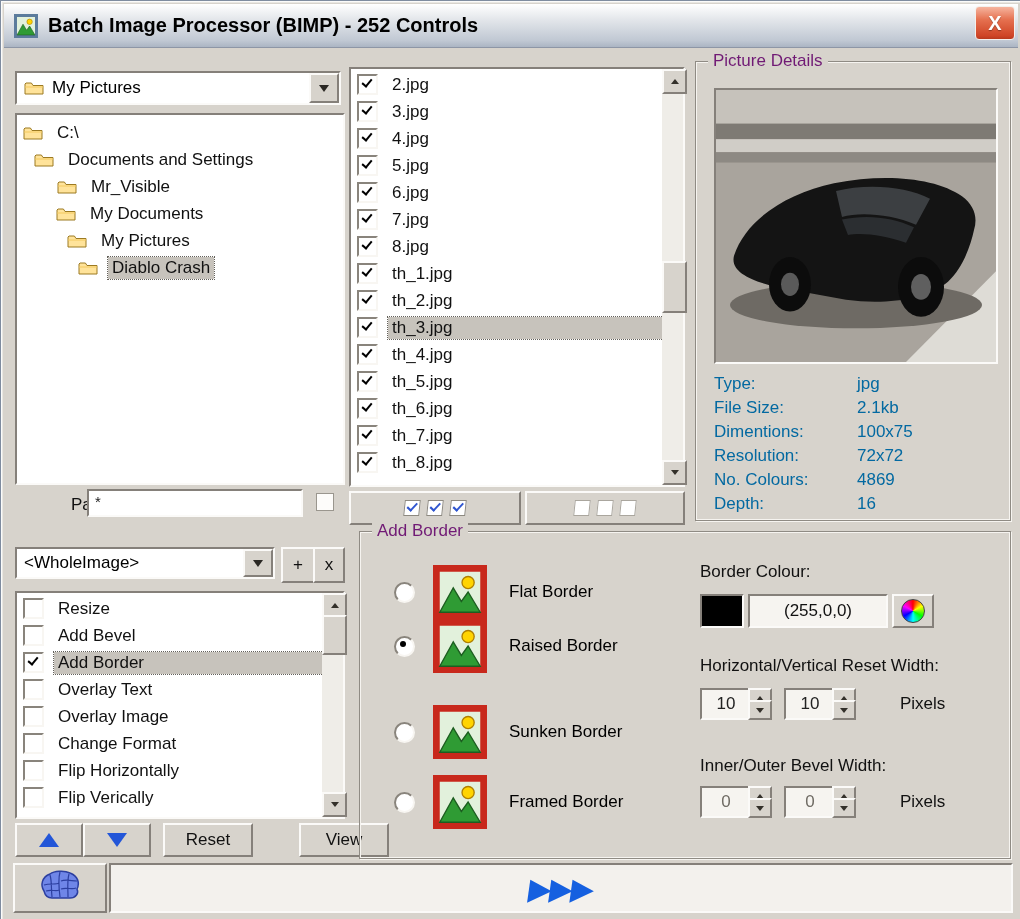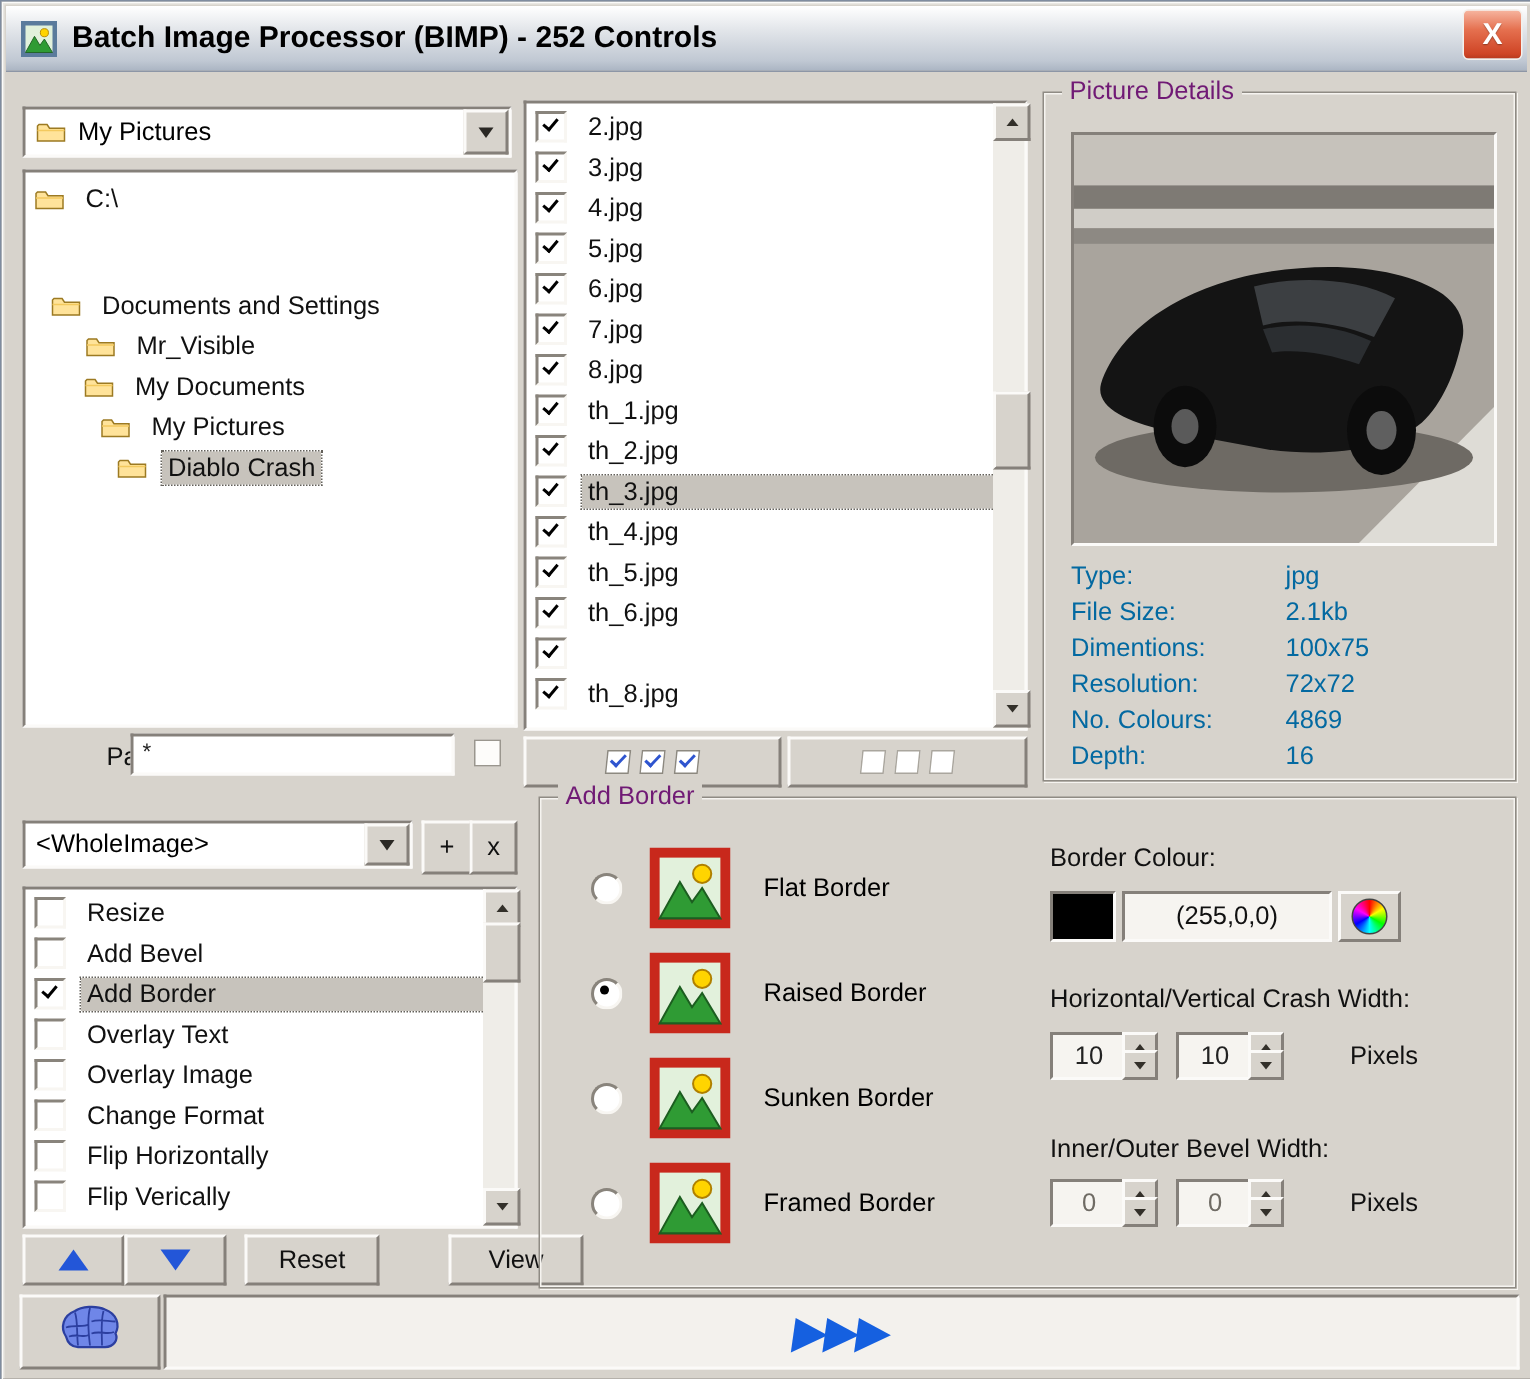--- a/index.html
+++ b/index.html
@@ -126,21 +126,21 @@
     <div id="treeRows" class="rows" style="top:4px;">
         <div class="row" style="padding-left: 6px;">
           <span class="ficon">
             <svg width="20" height="16" viewBox="0 0 20 16">
               <path d="M1 4 L1 14 L19 14 L19 5.5 L9 5.5 L7.4 3 L2 3 Z" fill="#ffe39a" stroke="#9c7a22" stroke-width="1"></path>
               <path d="M1 7 L19 7" stroke="#f3c95e" stroke-width="1"></path>
             </svg>
           </span>
           <span class="rlabel">C:\</span>
         </div>
-        <div class="row" style="padding-left: 17px; margin-top: 44px;">
+        <div class="row" style="padding-left: 17px;">
           <span class="ficon">
             <svg width="20" height="16" viewBox="0 0 20 16">
               <path d="M1 4 L1 14 L19 14 L19 5.5 L9 5.5 L7.4 3 L2 3 Z" fill="#ffe39a" stroke="#9c7a22" stroke-width="1"></path>
               <path d="M1 7 L19 7" stroke="#f3c95e" stroke-width="1"></path>
             </svg>
           </span>
           <span class="rlabel">Documents and Settings</span>
         </div>
         <div class="row" style="padding-left: 40px;">
           <span class="ficon">
@@ -310,20 +310,21 @@
         <div class="row">
           <span class="cb checked"></span>
           <span class="rlabel flex1">th_5.jpg</span>
         </div>
         <div class="row">
           <span class="cb checked"></span>
           <span class="rlabel flex1">th_6.jpg</span>
         </div>
         <div class="row">
           <span class="cb checked"></span>
+          <span class="rlabel flex1">th_7.jpg</span>
         </div>
         <div class="row">
           <span class="cb checked"></span>
           <span class="rlabel flex1">th_8.jpg</span>
         </div>
       </div>
     <div class="sb">
       <div class="sb-btn raised" style="top:0;">
           <span class="tri-up-xs"></span>
         </div>
@@ -405,21 +406,21 @@
           <span class="bthumb">
             <svg width="54" height="54" viewBox="0 0 40 40">
               <rect x="0" y="0" width="40" height="40" fill="#c8281c"></rect>
               <rect x="5" y="5" width="30" height="30" fill="#e2f1dc"></rect>
               <circle cx="26" cy="13" r="4.5" fill="#ffd400" stroke="#b08000"></circle>
               <polygon points="5,35 15,17 21,27 26,20 35,35" fill="#2f9b34" stroke="#1c5e20"></polygon>
             </svg>
           </span>
           <span class="blabel">Flat Border</span>
         </div>
-        <div class="bopt" style="top: 100px;">
+        <div class="bopt" style="top: 84px;">
           <span class="radio selected"></span>
           <span class="bthumb">
             <svg width="54" height="54" viewBox="0 0 40 40">
               <rect x="0" y="0" width="40" height="40" fill="#c8281c"></rect>
               <rect x="5" y="5" width="30" height="30" fill="#e2f1dc"></rect>
               <circle cx="26" cy="13" r="4.5" fill="#ffd400" stroke="#b08000"></circle>
               <polygon points="5,35 15,17 21,27 26,20 35,35" fill="#2f9b34" stroke="#1c5e20"></polygon>
             </svg>
           </span>
           <span class="blabel">Raised Border</span>
@@ -452,21 +453,21 @@
 
     <span class="lbl" style="left:340px;top:30px;">Border Colour:</span>
     <div id="swatch" class="grel sunken" style="left: 340px; top: 62px; width: 40px; height: 30px; background: rgb(0, 0, 0);"></div>
     <div class="grel sunken btn" style="left:388px;top:62px;width:136px;height:30px;background:#f6f4f0;">
       <span>(255,0,0)</span>
     </div>
     <div class="grel raised btn" style="left:532px;top:62px;width:38px;height:30px;">
       <span class="wheel"></span>
     </div>
 
-    <span class="lbl" style="left:340px;top:124px;">Horizontal/Vertical Crash Width:</span>
+    <span class="lbl" style="left:340px;top:124px;">Horizontal/Vertical Reset Width:</span>
     <div class="spinner" style="left:340px;top:156px;">
       <div class="spin-field sunken">
           <span>10</span>
         </div>
       <div class="spin-btn up raised">
           <span class="tri-up-xs"></span>
         </div>
       <div class="spin-btn down raised">
           <span class="tri-down-xs"></span>
         </div>

